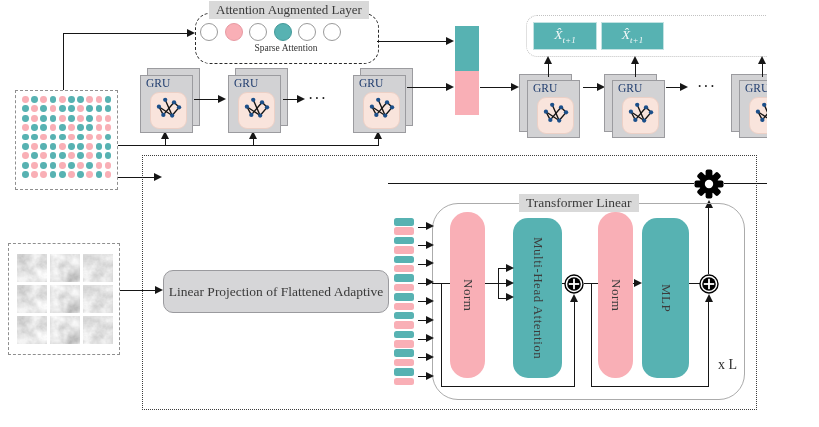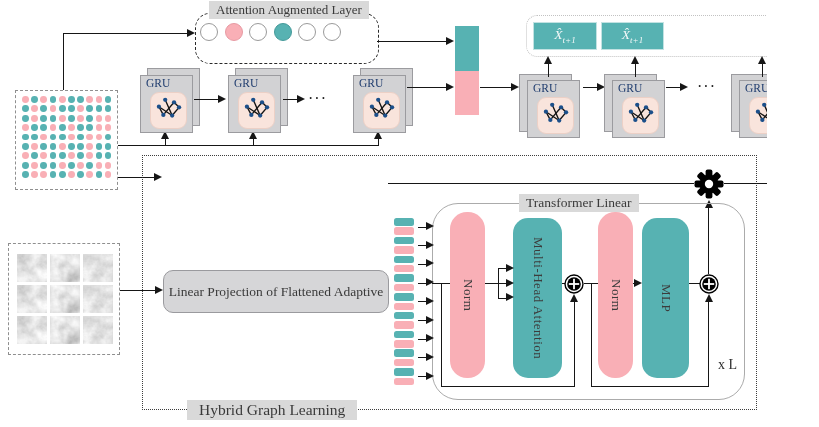--- a/index.html
+++ b/index.html
@@ -91,20 +91,21 @@
   <div class="aal"></div>
   <div class="gray-lab aal-title">Attention Augmented Layer</div>
   <div class="circles">
       <span class="circ c-white"></span>
       <span class="circ c-pink"></span>
       <span class="circ c-white"></span>
       <span class="circ c-teal"></span>
       <span class="circ c-white"></span>
       <span class="circ c-white"></span>
     </div>
+  <div class="sparse">Sparse Attention</div>
   <div class="hl" style="left:377px;top:41px;width:69px"></div>
   <div class="ar r" style="left:446px;top:36.5px"></div>
 
   <div class="dotbox">
       <div class="dotrow">
         <span class="dot c-pink" style="background: rgb(249, 175, 182);"></span>
         <span class="dot c-teal" style="background: rgb(87, 178, 178);"></span>
         <span class="dot c-pink" style="background: rgb(249, 175, 182);"></span>
         <span class="dot c-teal" style="background: rgb(87, 178, 178);"></span>
         <span class="dot c-pink" style="background: rgb(249, 175, 182);"></span>
@@ -406,21 +407,20 @@
   </div>
 
   <div class="vl" style="left:548px;top:63px;height:14px"></div>
   <div class="ar u" style="left:543.5px;top:56px"></div>
   <div class="vl" style="left:635px;top:63px;height:14px"></div>
   <div class="ar u" style="left:630.5px;top:56px"></div>
   <div class="vl" style="left:762px;top:63px;height:14px"></div>
   <div class="ar u" style="left:757.5px;top:56px"></div>
 
   <div class="hybrid"></div>
-  <div class="gray-lab hybrid-lab">Hybrid Graph Learning</div>
 
   <div class="hl" style="left:118px;top:177px;width:36px"></div>
   <div class="ar r" style="left:154px;top:172.5px"></div>
   <div class="hl" style="left:388px;top:183px;width:306px"></div>
   <span class="gear"><svg width="32" height="32" viewBox="-16 -16 32 32">
         <g fill="#000">
           <rect x="-14.5" y="-3.4" width="29" height="6.8" rx="2"></rect>
           <rect x="-14.5" y="-3.4" width="29" height="6.8" rx="2" transform="rotate(45)"></rect>
           <rect x="-14.5" y="-3.4" width="29" height="6.8" rx="2" transform="rotate(90)"></rect>
           <rect x="-14.5" y="-3.4" width="29" height="6.8" rx="2" transform="rotate(135)"></rect>

